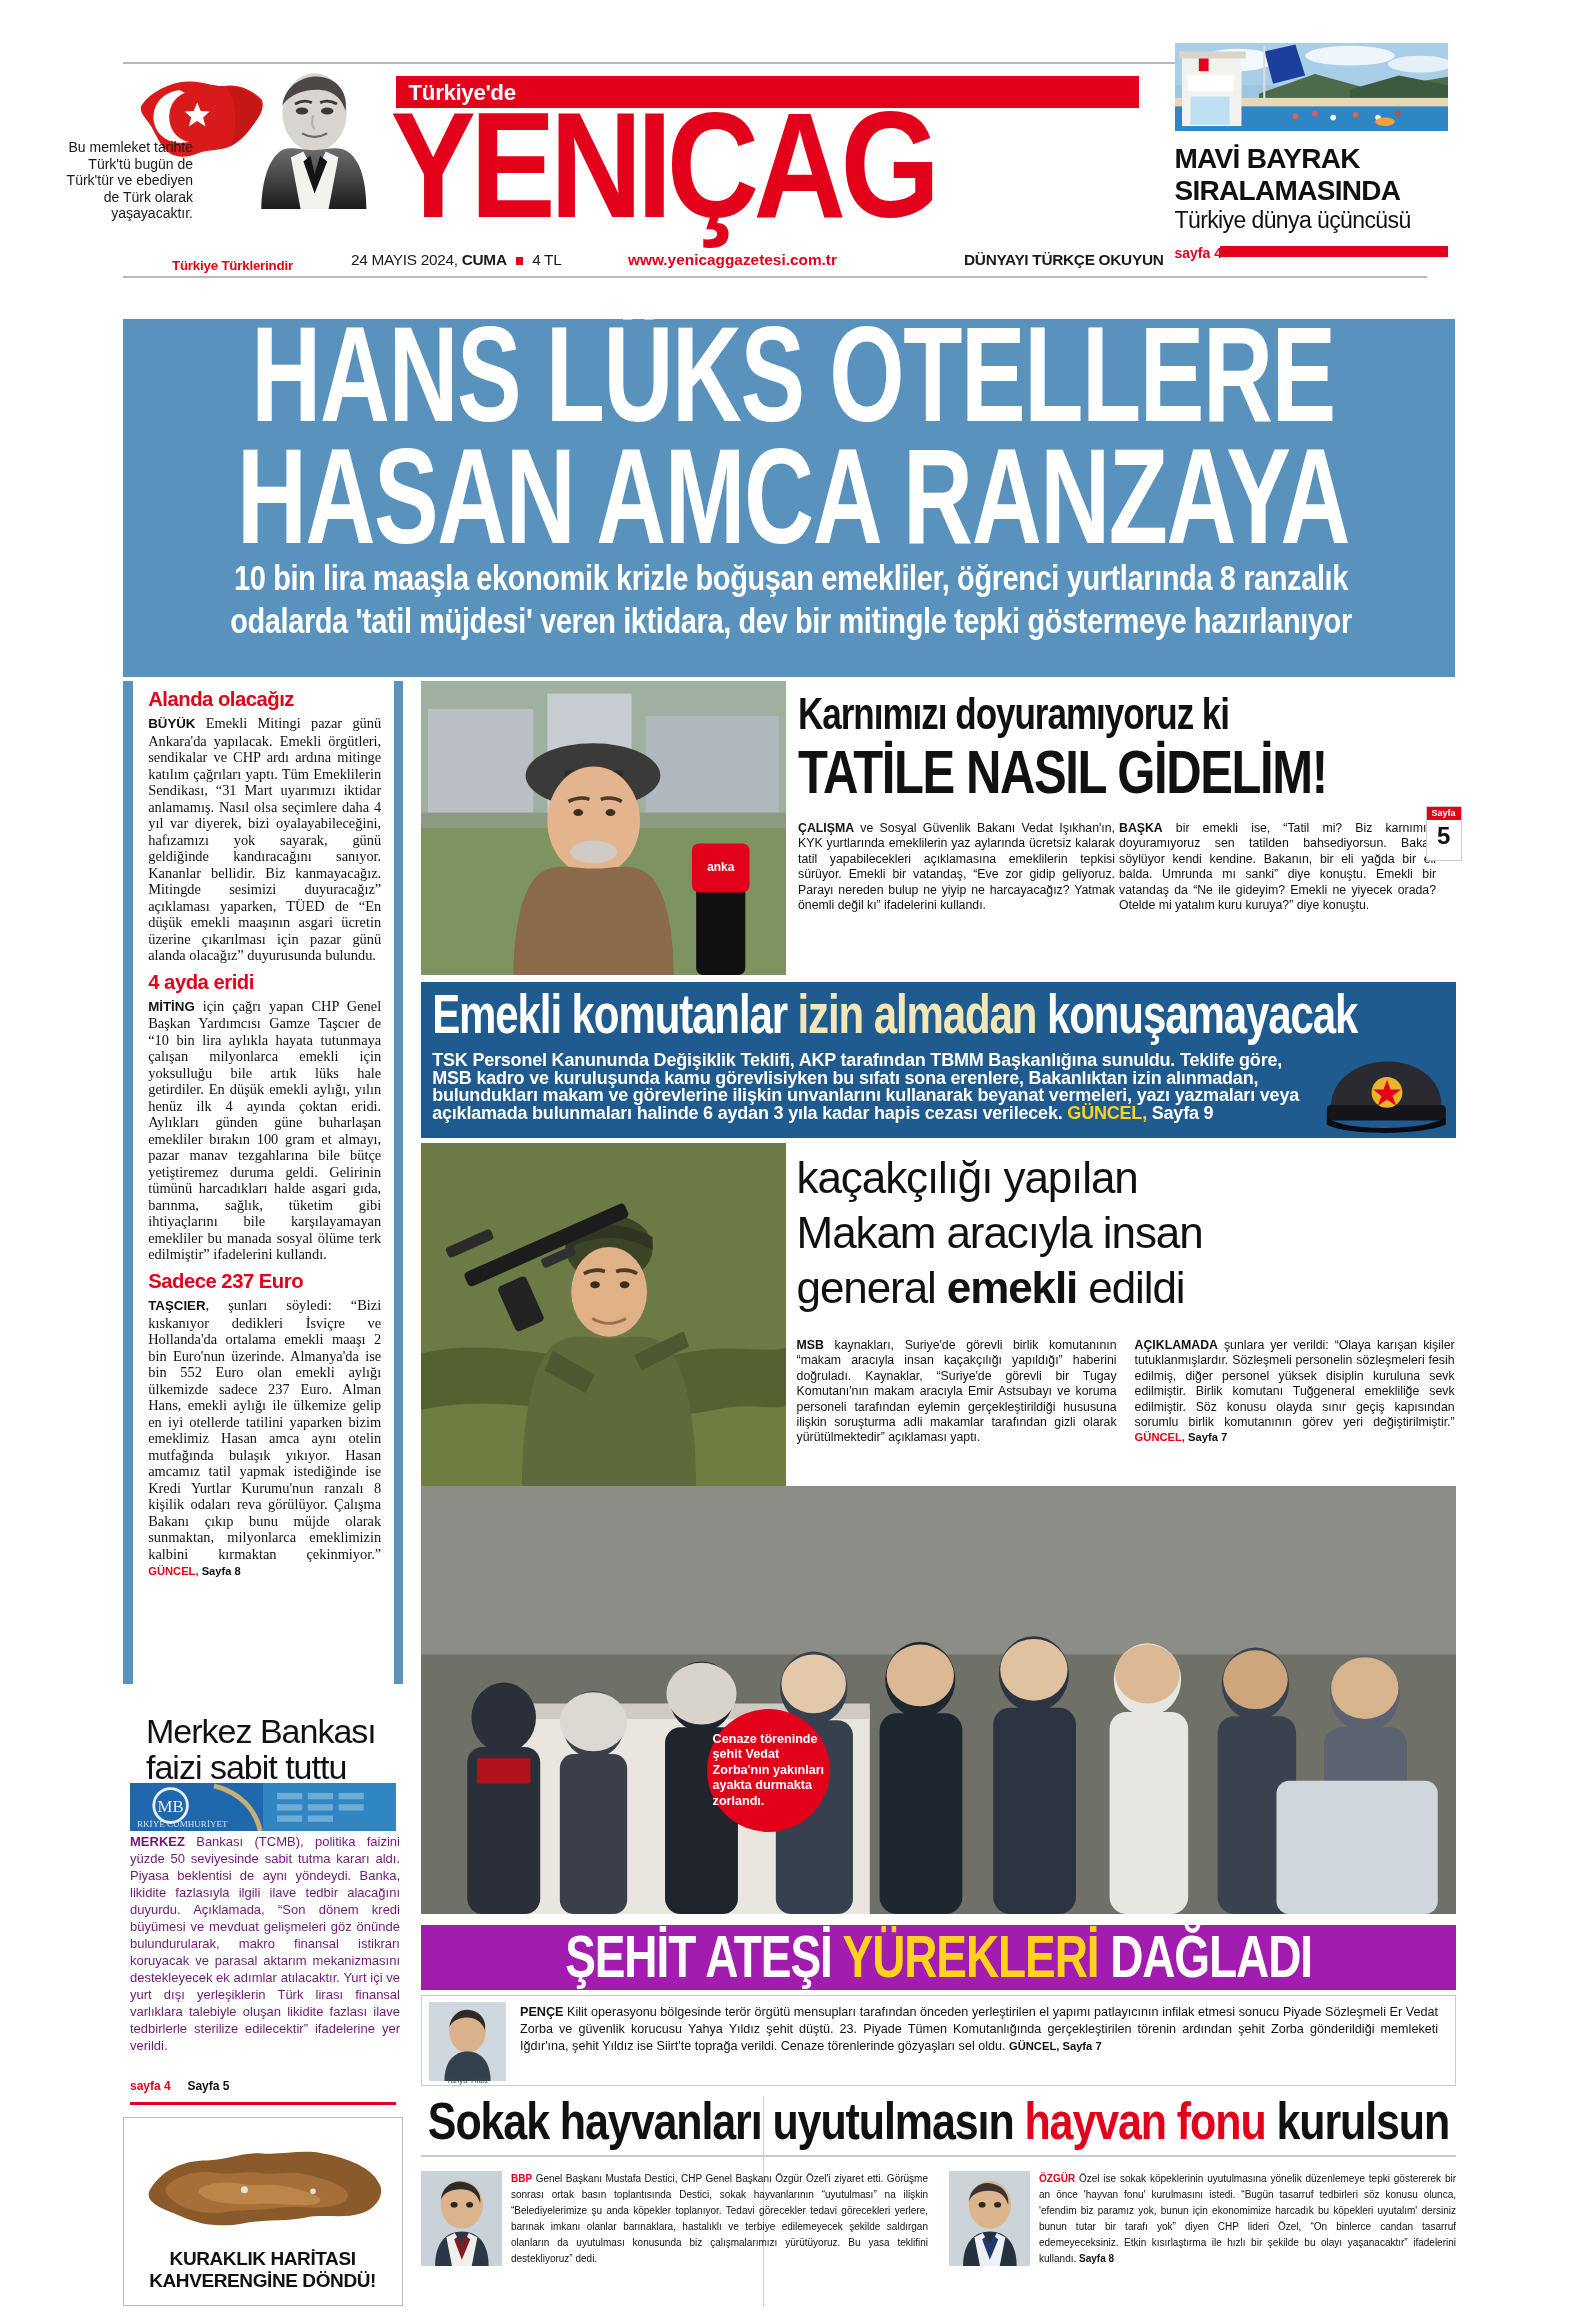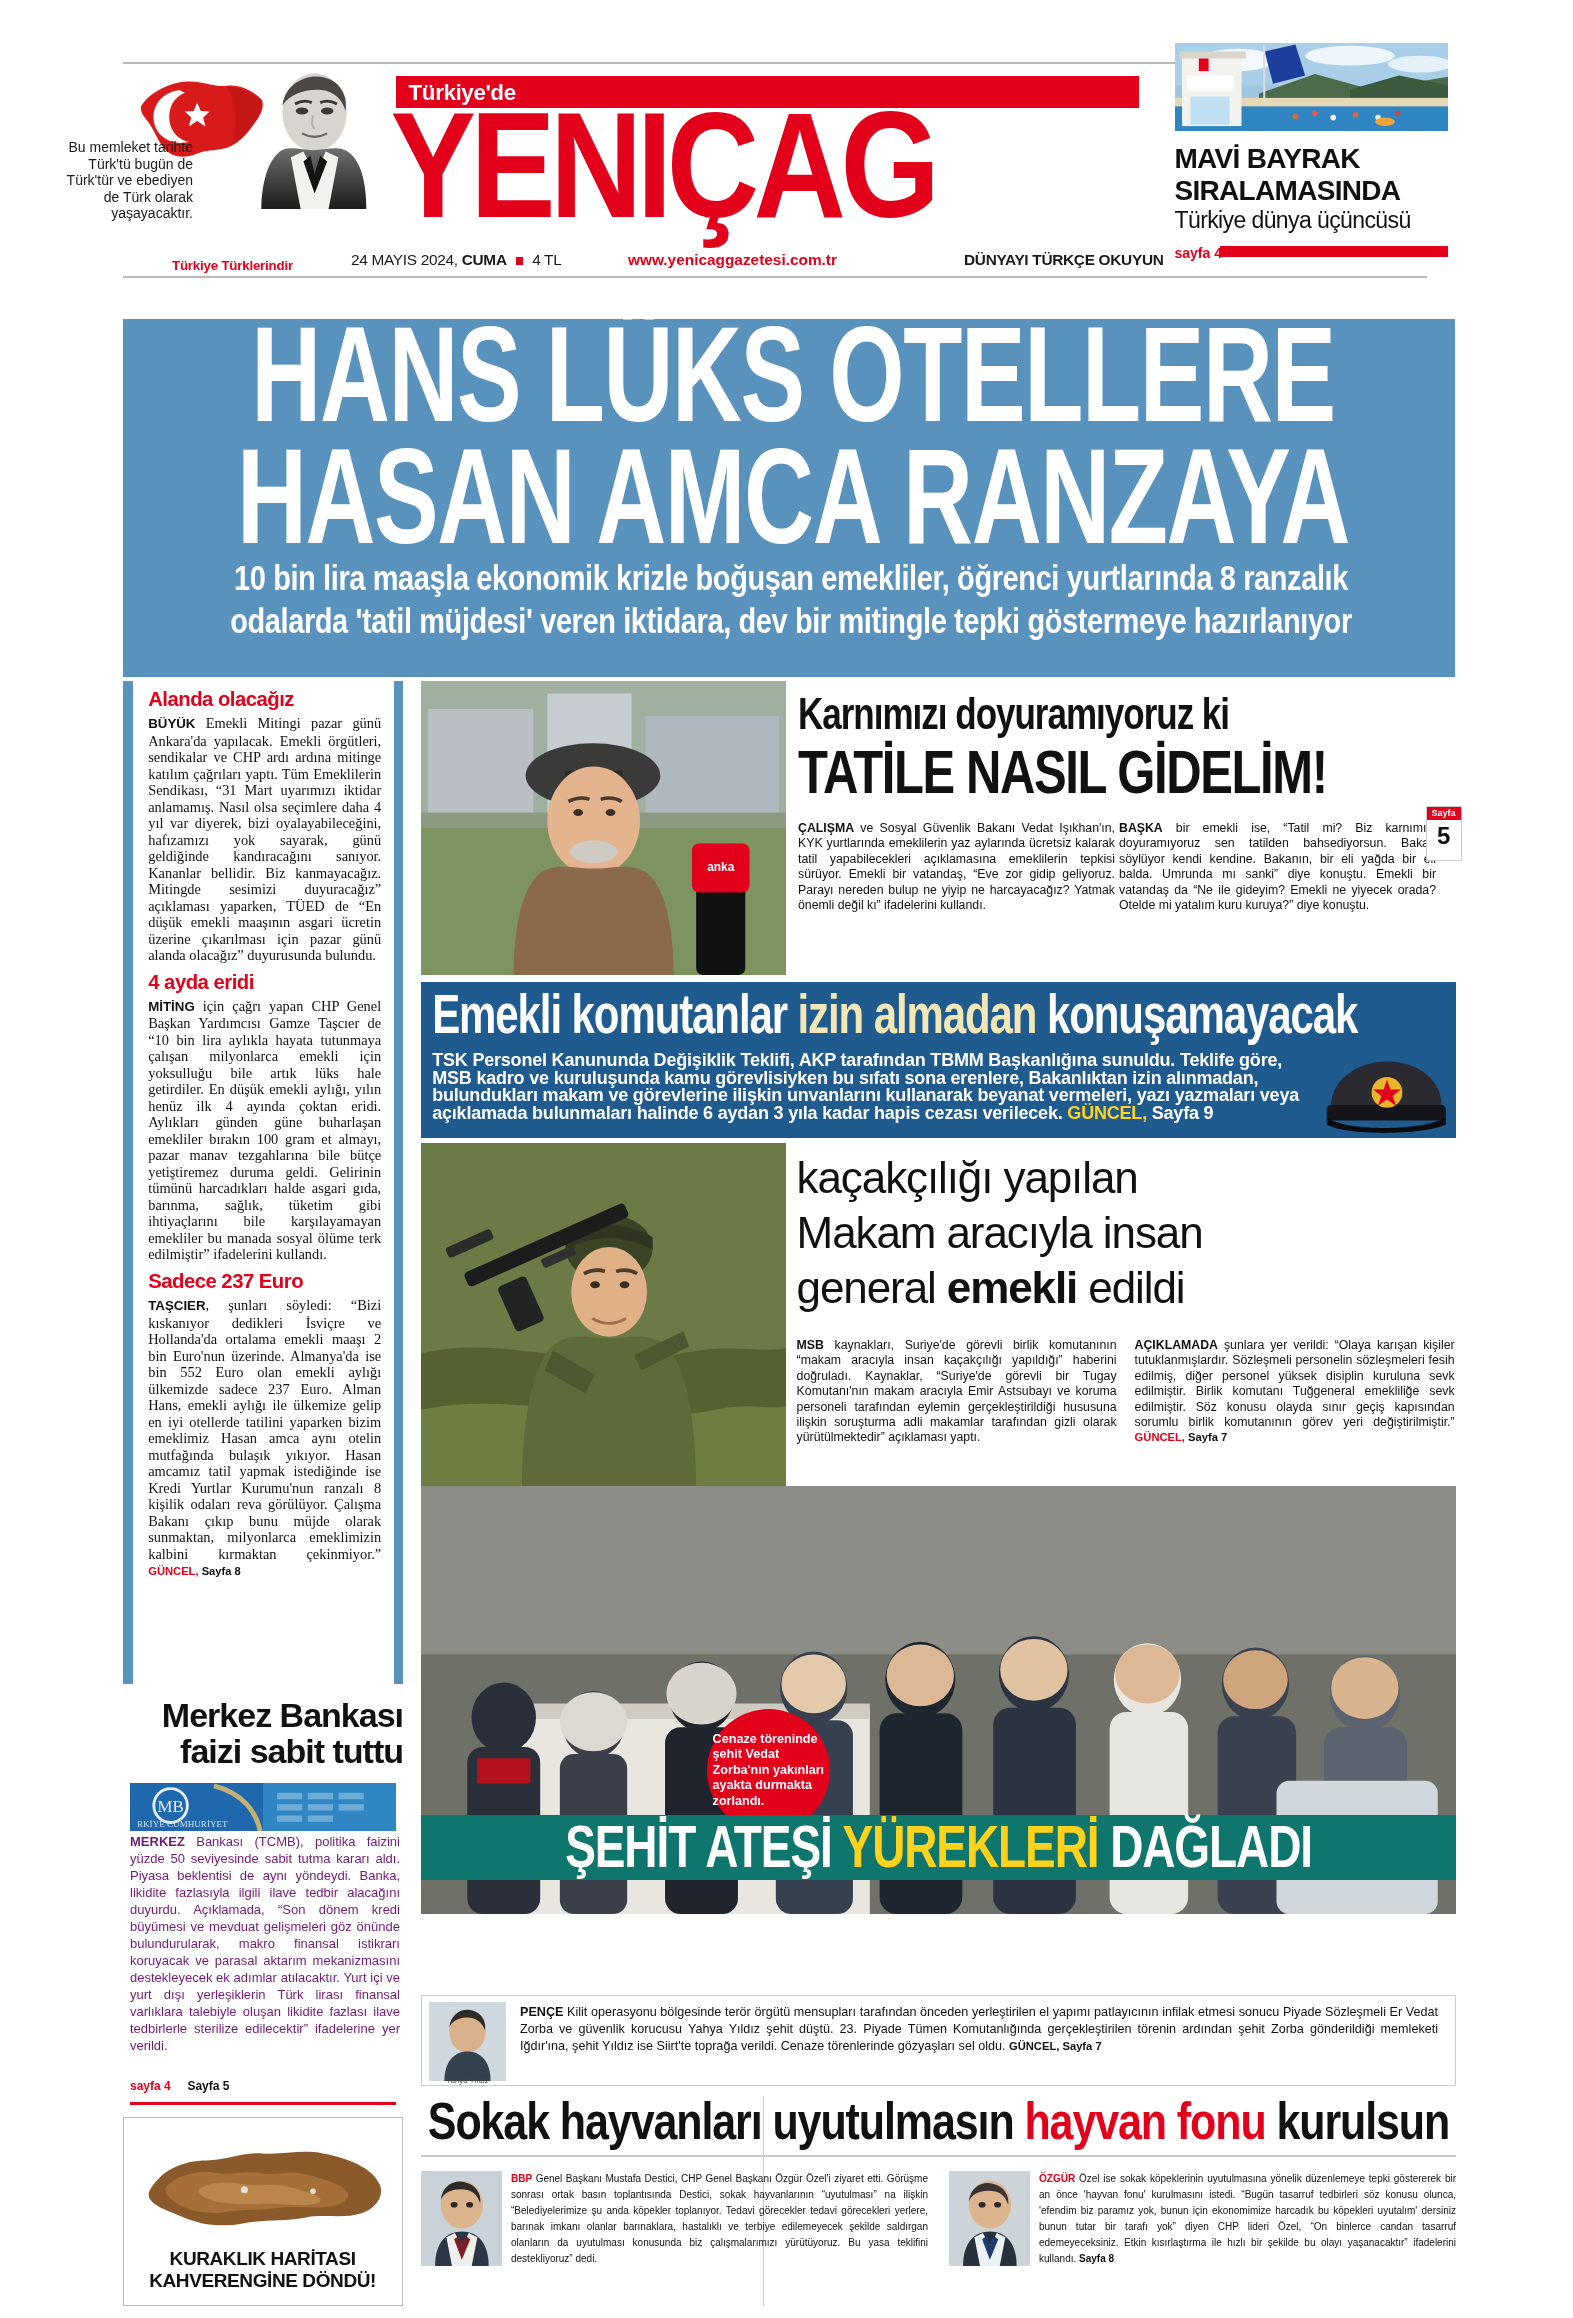--- a/index.html
+++ b/index.html
@@ -158,41 +158,41 @@
   
   .funeral{position:absolute;left:421px;top:1486px;width:1035px;height:428px;overflow:hidden;background:#8d8f84;}
   .funeral svg{width:100%;height:100%;display:block;}
   .bubble{
     position:absolute;left:286px;top:223px;width:123px;height:123px;border-radius:50%;
     background:#e2001a;color:#fff;display:flex;align-items:center;justify-content:center;
     font-size:12.6px;line-height:15.4px;font-weight:bold;padding:5.6px;box-sizing:border-box;
   }
 
   
-  .sehit{position:absolute;left:421px;top:1815px;width:1035px;height:65px;background:#0f766e;}
+  .sehit{position:absolute;left:421px;top:1925px;width:1035px;height:65px;background:#a21caf;}
   .sehit h2{
     margin:0;position:absolute;left:12.6px;top:-2.8px;width:1010px;text-align:center;
     font-size:46px;font-weight:900;color:#fff;letter-spacing:-1.1px;
     transform:scaleY(1.28);transform-origin:top center;
   }
   .sehit h2 em{font-style:normal;color:#ffd21e;}
 
   
   .sehitbody{position:absolute;left:421px;top:1995px;width:1035px;height:91px;background:#fff;border:1.4px solid #ccc;box-sizing:border-box;}
   .sb-photo{position:absolute;left:7px;top:5.6px;width:77px;height:79px;background:#dfe5ea;overflow:hidden;}
   .sb-photo svg{width:100%;height:100%;display:block;}
   .sb-name{position:absolute;left:7px;top:81px;width:77px;text-align:center;font-size:7.7px;line-height:8.4px;color:#444;}
   .sb-txt{position:absolute;left:98px;top:8.4px;width:918px;font-size:12.6px;line-height:17px;text-align:justify;color:#111;}
   .sb-txt b{font-weight:bold;}
 
   
   .mb{position:absolute;left:123px;top:1697px;width:280px;height:407px;}
   .mb h2{
-    margin:0;position:absolute;left:7px;top:0;width:273px;font-size:34px;line-height:36px;
-    font-weight:700;color:#111;letter-spacing:-1px;text-align:right;
+    margin:16px;position:absolute;left:7px;top:0;width:273px;font-size:34px;line-height:36px;
+    font-weight:400;color:#111;letter-spacing:-1px;
   }
   .mb-img{position:absolute;left:7px;top:86px;width:266px;height:48px;overflow:hidden;background:#1b5fa8;}
   .mb-img svg{width:100%;height:100%;display:block;}
   .mb p{
     margin:0;position:absolute;left:7px;top:136px;width:270px;font-size:13px;line-height:17px;
     text-align:justify;color:#701a75;
   }
   .mb p b{font-weight:bold;}
   .mb-ref{position:absolute;left:7px;top:382px;font-size:12px;font-weight:bold;}
   .mb-ref .r{color:#e2001a;}

